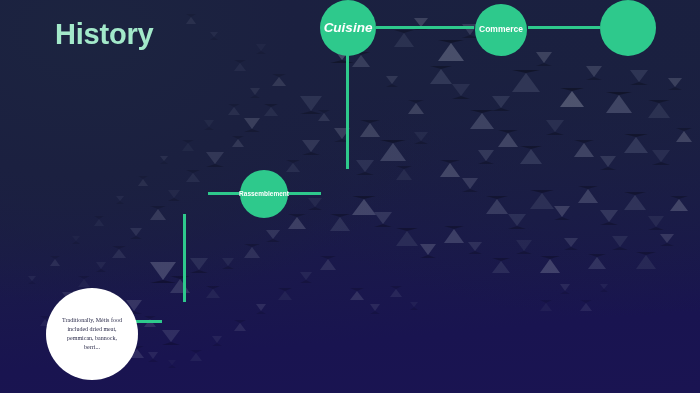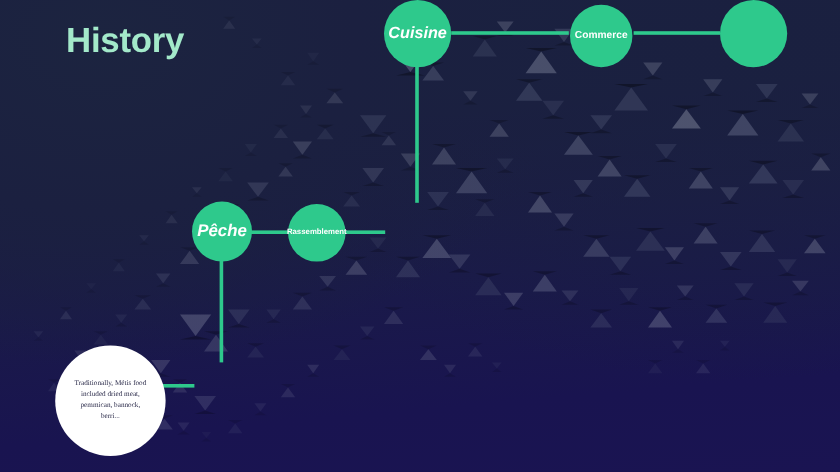--- a/index.html
+++ b/index.html
@@ -205,23 +205,20 @@
 
   <div class="node n-cuisine">
     <span class="node-label">Cuisine</span>
   </div>
 
   <div class="node n-empty">
     <span class="node-label"></span>
   </div>
 
 
-  <div class="node n-peche">
-    <span class="node-label">Pêche</span>
-  </div>
 
   <div class="node n-rassemb">
     <span class="node-label">Rassemblement</span>
   </div>
 
 
   <div class="note">
     <span>Traditionally, Métis food included dried meat, pemmican, bannock, berri...</span>
   </div>
 

